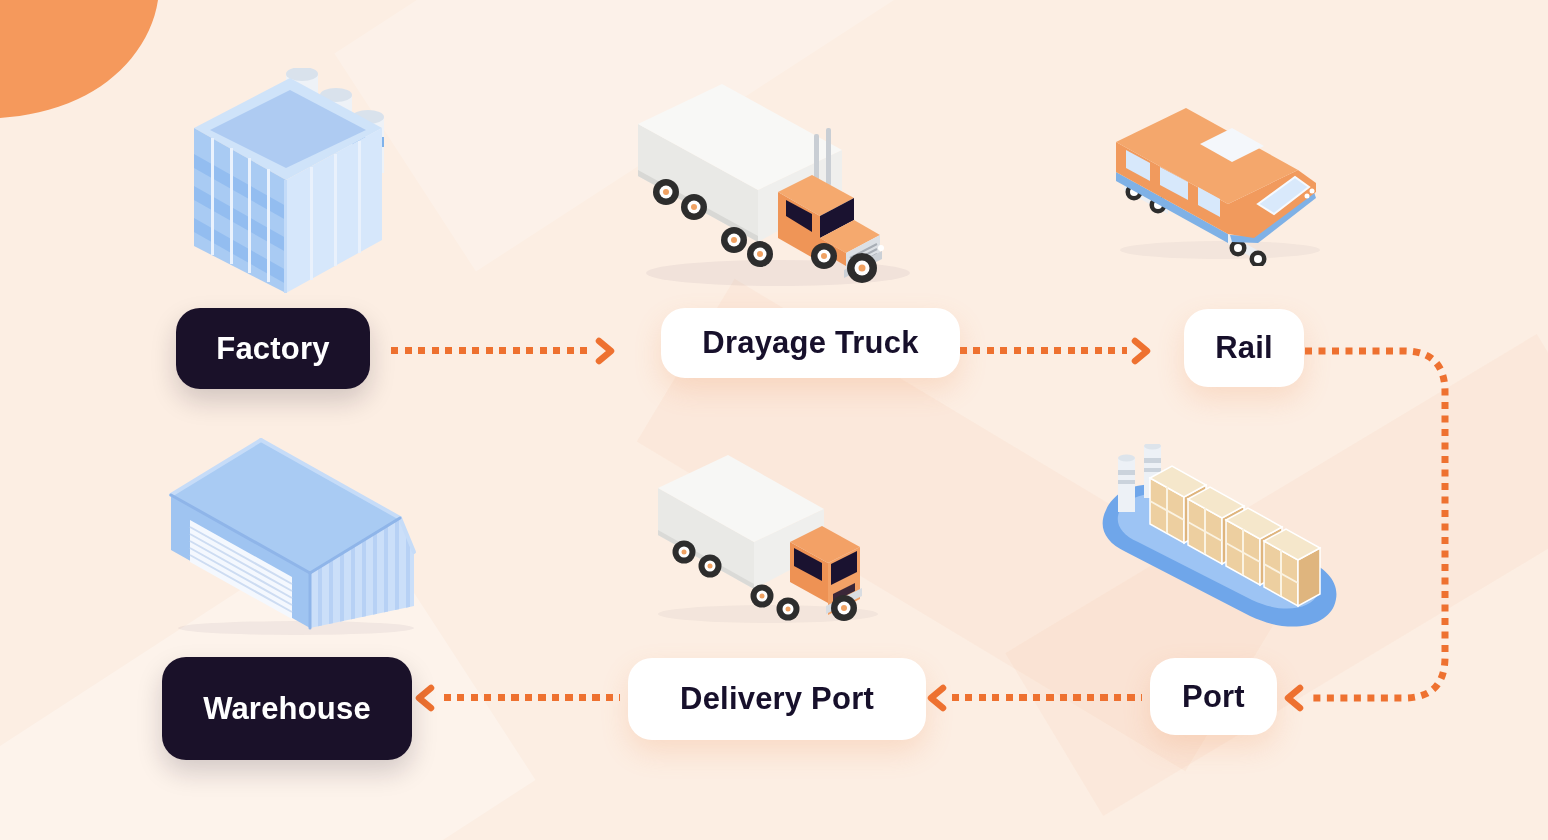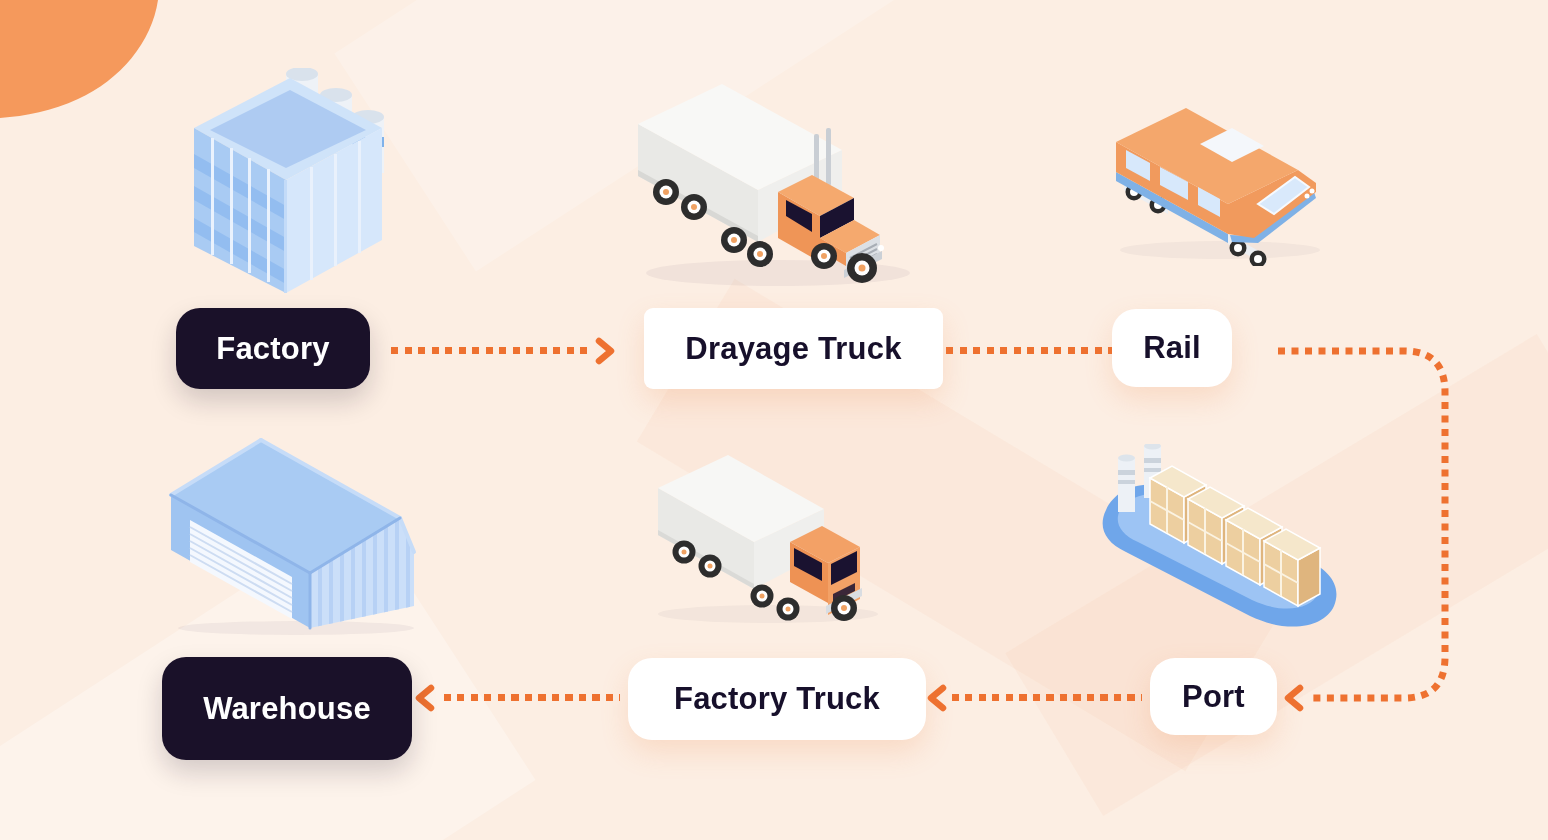--- a/index.html
+++ b/index.html
@@ -326,19 +326,19 @@
   <svg class="chev" style="left:925px;top:684px;" viewBox="0 0 24 28">
     <polyline points="18,4 6,14 18,24" fill="none" stroke="#EE7130" stroke-width="6.5" stroke-linecap="round" stroke-linejoin="round"></polyline>
   </svg>
 
   <div class="dots" style="left:444px;top:694px;width:176px;"></div>
   <svg class="chev" style="left:413px;top:684px;" viewBox="0 0 24 28">
     <polyline points="18,4 6,14 18,24" fill="none" stroke="#EE7130" stroke-width="6.5" stroke-linecap="round" stroke-linejoin="round"></polyline>
   </svg>
 
   <div class="pill dark" style="left:176px;top:308px;width:194px;height:81px;">Factory</div>
-  <div class="pill light" style="left:644px;top:308px;width:299px;height:81px;border-radius:9px;">Drayage Truck</div>
-  <div class="pill light" style="left:1112px;top:309px;width:120px;height:78px;">Rail</div>
+  <div class="pill light" style="left:661px;top:308px;width:299px;height:70px;">Drayage Truck</div>
+  <div class="pill light" style="left:1184px;top:309px;width:120px;height:78px;">Rail</div>
   <div class="pill dark" style="left:162px;top:657px;width:250px;height:103px;">Warehouse</div>
-  <div class="pill light" style="left:628px;top:658px;width:298px;height:82px;">Factory Truck</div>
+  <div class="pill light" style="left:628px;top:658px;width:298px;height:82px;">Delivery Port</div>
   <div class="pill light" style="left:1150px;top:658px;width:127px;height:77px;border-radius:25px;">Port</div>
 
 </div>
 
 </body></html>

